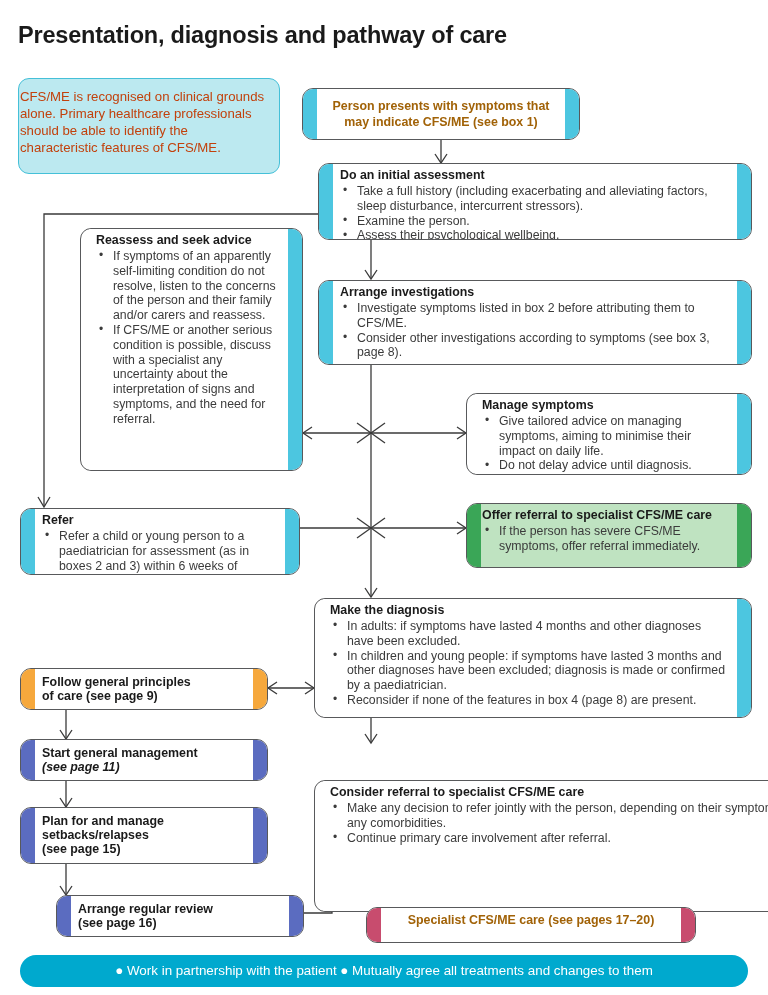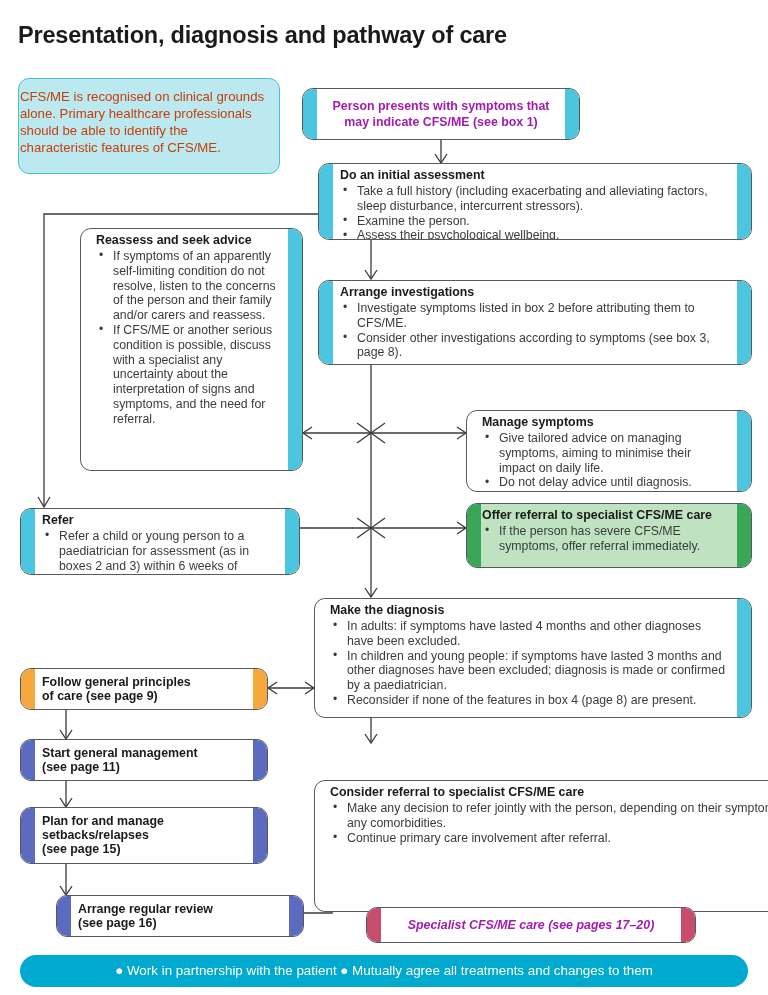--- a/index.html
+++ b/index.html
@@ -65,21 +65,21 @@
     font-weight: bold;
     line-height: 1.12;
     color: #1a1a1a;
     margin: 0 0 1px 0;
   }
   .bcenter {
     font-size: 12.4px;
     font-weight: bold;
     line-height: 1.24;
     text-align: center;
-    color: #a21caf;
+    color: #a16207;
   }
   ul.blist {
     margin: 0; padding: 0;
     list-style: none;
   }
   ul.blist > li {
     position: relative;
     padding-left: 17px;
     font-size: 12.3px;
     line-height: 1.205;
@@ -236,21 +236,21 @@
     <div class="tab-r" style="background:#4cc6e0;"></div>
     <div class="inner">
       <div class="bhead">Arrange investigations</div>
       <ul class="blist">
         <li>Investigate symptoms listed in box 2 before attributing them to CFS/ME.</li>
         <li>Consider other investigations according to symptoms (see box 3, page 8).</li>
       </ul>
     </div>
   </div>
 
-  <div class="box" style="left:466px; top:410px; width:286px; height:82px;text-decoration:underline;">
+  <div class="box" style="left:466px; top:393px; width:286px; height:82px;text-decoration:underline;">
     <div class="tab-r" style="background:#4cc6e0;"></div>
     <div class="inner" style="left:8px;">
       <div class="bhead">Manage symptoms</div>
       <ul class="blist">
         <li>Give tailored advice on managing symptoms, aiming to minimise their impact on daily life.</li>
         <li>Do not delay advice until diagnosis.</li>
       </ul>
     </div>
   </div>
 
@@ -309,21 +309,21 @@
       </div>
     </div>
   </div>
 
   <div class="box" style="left:20px; top:739px; width:248px; height:42px;">
     <div class="tab-l" style="background:#5b6cc0;"></div>
     <div class="tab-r" style="background:#5b6cc0;"></div>
     <div class="inner" style="display:flex;align-items:center;">
       <div>
         <div class="bhead" style="margin:0;">Start general management</div>
-        <div class="bhead" style="margin:0;">(see page 11)</div>
+        <div class="bhead" style="margin:0;font-style:italic;">(see page 11)</div>
       </div>
     </div>
   </div>
 
   <div class="box" style="left:20px; top:807px; width:248px; height:57px;">
     <div class="tab-l" style="background:#5b6cc0;"></div>
     <div class="tab-r" style="background:#5b6cc0;"></div>
     <div class="inner" style="display:flex;align-items:center;">
       <div>
         <div class="bhead" style="margin:0;">Plan for and manage</div>
@@ -340,21 +340,21 @@
       <div>
         <div class="bhead" style="margin:0;">Arrange regular review</div>
         <div class="bhead" style="margin:0;">(see page 16)</div>
       </div>
     </div>
   </div>
 
   <div class="box" style="left:366px; top:907px; width:330px; height:36px;">
     <div class="tab-l" style="background:#c84c6e;"></div>
     <div class="tab-r" style="background:#c84c6e;"></div>
-    <div class="inner" style="display:flex;align-items:center;justify-content:center;font-style:italic;">
+    <div class="inner" style="display:flex;align-items:flex-start;justify-content:center;">
       <div class="bcenter">Specialist CFS/ME care (see pages 17–20)</div>
     </div>
   </div>
 
   <div class="banner" style="left:20px; top:955px; width:728px; height:32px;">
     <span>● Work in partnership with the patient ● Mutually agree all treatments and changes to them</span>
   </div>
 
 </div>
 

